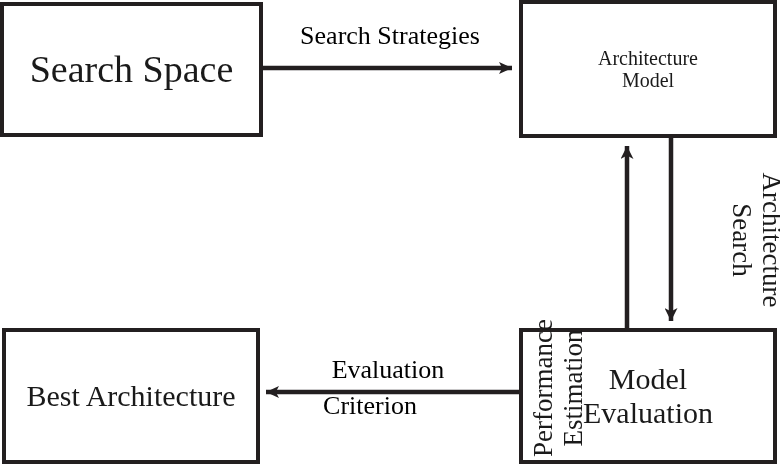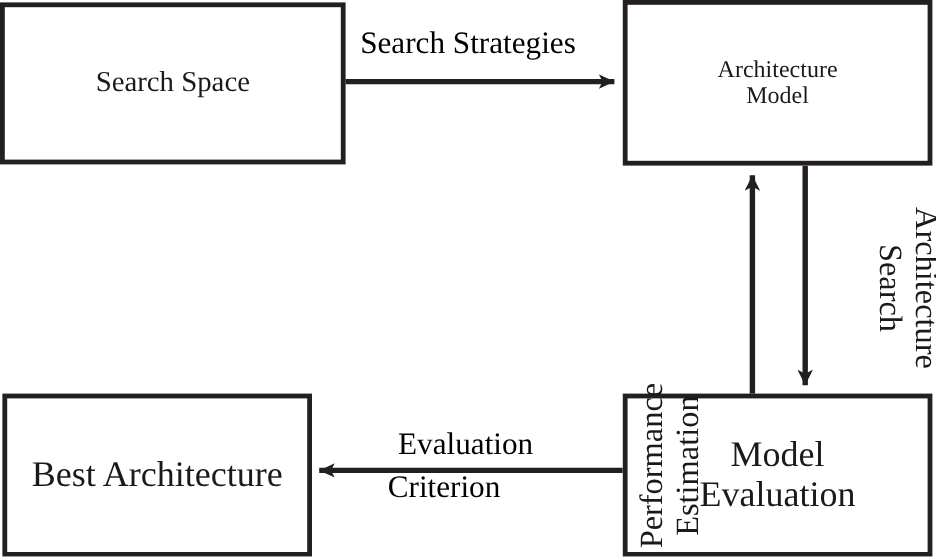--- a/index.html
+++ b/index.html
@@ -28,21 +28,21 @@
     justify-content: center;
     text-align: center;
     line-height: 1.12;
     color: #1a1a1a;
   }
   .node-label {
     display: block;
     white-space: pre-line;
     padding: 0 6px;
   }
-  #node-search-space  { left: 0px;   top: 2px;   width: 288px; height: 135px; font-size: 24px; }
+  #node-search-space  { left: 0px;   top: 2px;   width: 263px; height: 135px; font-size: 38px; }
   #node-arch-model    { left: 519px; top: 0px;   width: 258px; height: 138px; font-size: 20px; }
   #node-best-arch     { left: 2px;   top: 328px; width: 258px; height: 136px; font-size: 30px; }
   #node-model-eval    { left: 519px; top: 328px; width: 258px; height: 136px; font-size: 30px; }
 
   
   #connector-layer {
     position: absolute;
     left: 0;
     top: 0;
     width: 780px;

